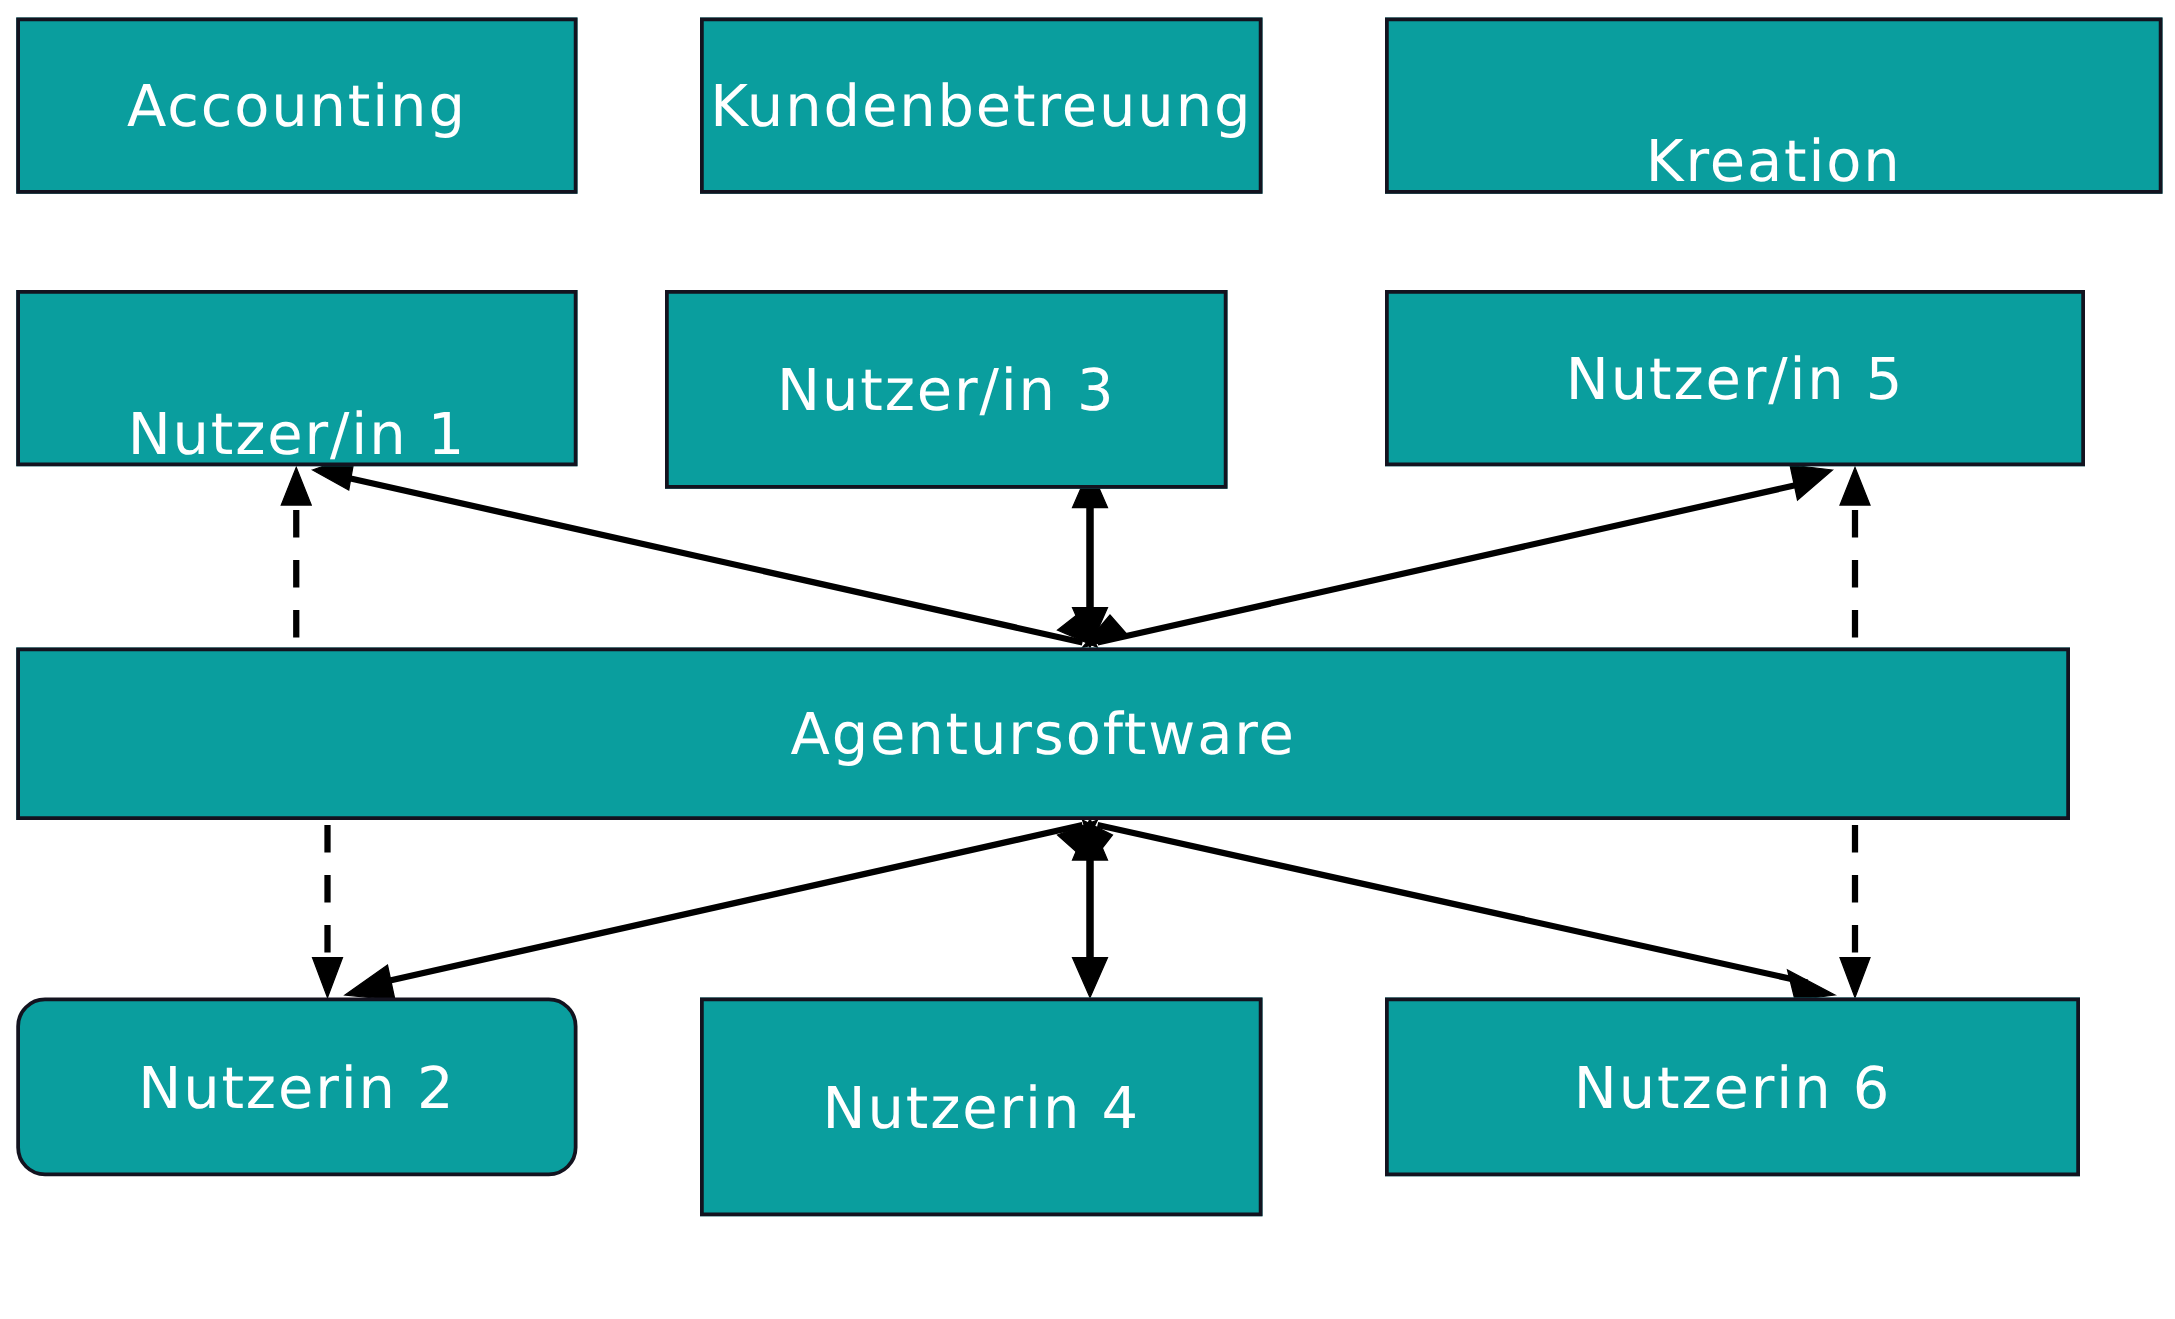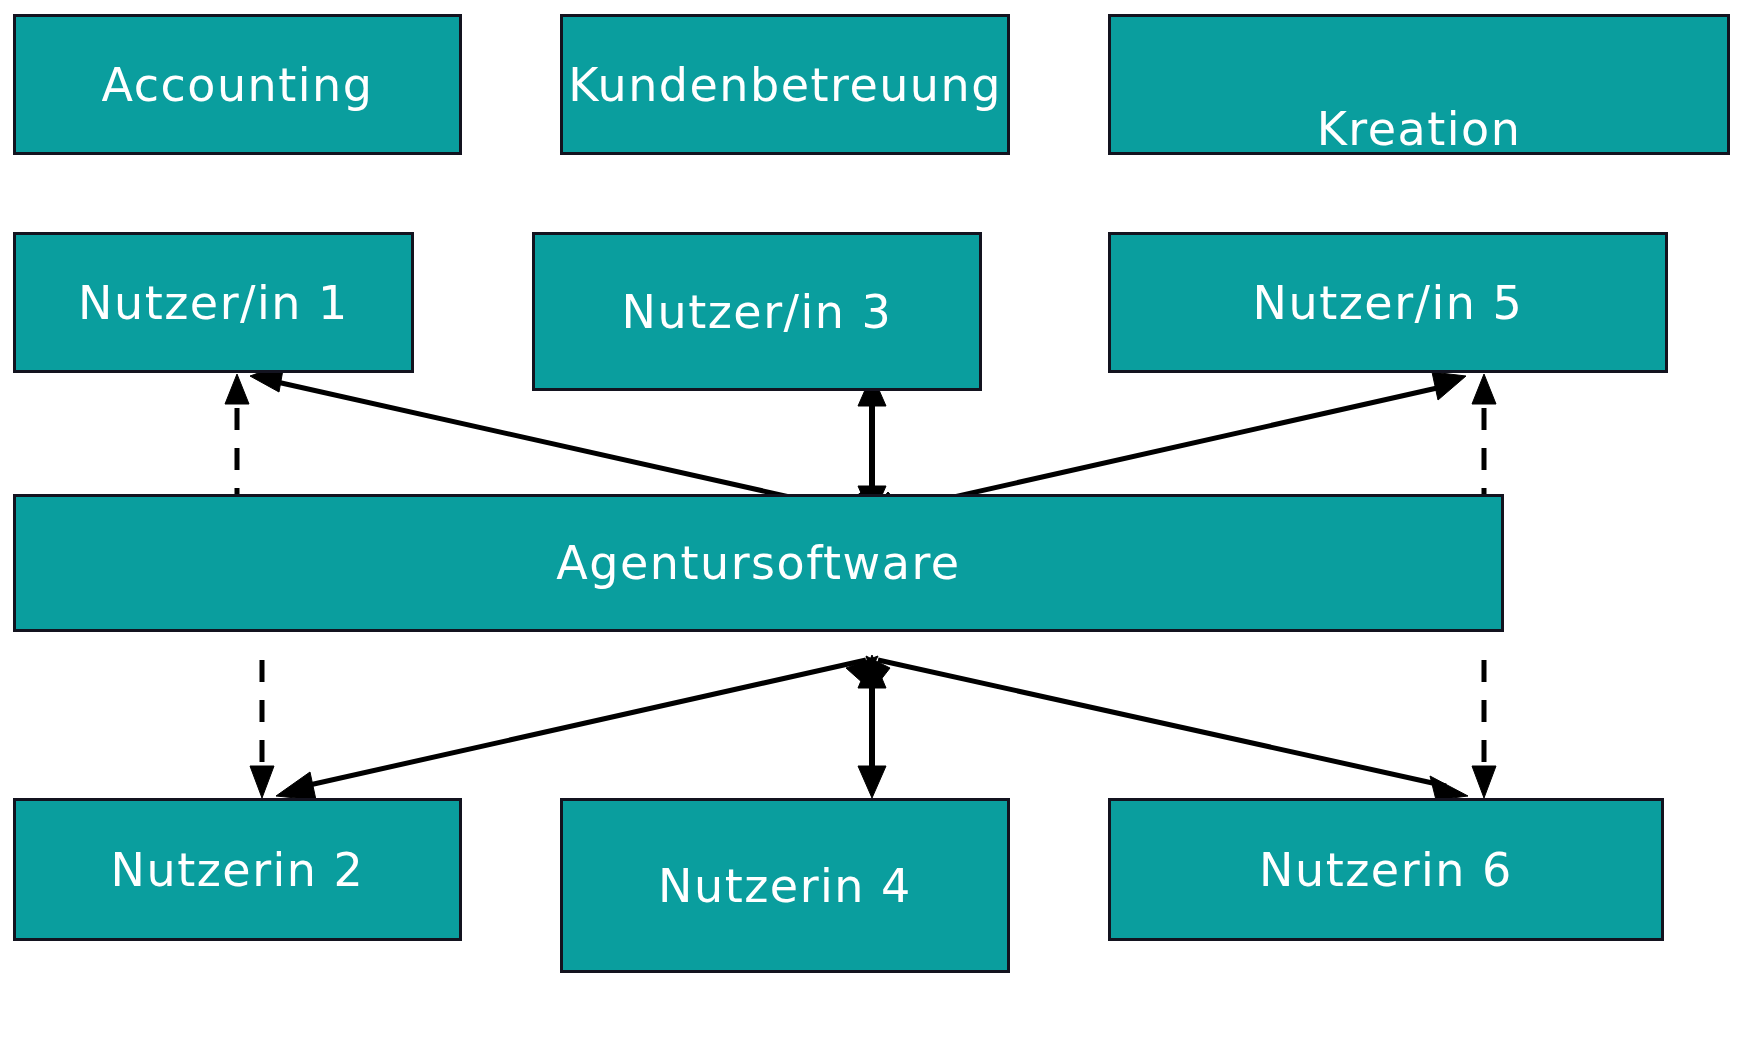--- a/index.html
+++ b/index.html
@@ -129,37 +129,37 @@
   </div>
 
   <div class="node" style="left:560px; top:14px; width:450px; height:141px;">
     <span class="node-label">Kundenbetreuung</span>
   </div>
 
   <div class="node" style="left:1108px; top:14px; width:622px; height:141px;align-items:flex-end;">
     <span class="node-label">Kreation</span>
   </div>
 
-  <div class="node" style="left:13px; top:232px; width:401px; height:141px;">
+  <div class="node" style="left:13px; top:232px; width:449px; height:141px;align-items:flex-end;">
     <span class="node-label">Nutzer/in 1</span>
   </div>
 
   <div class="node" style="left:532px; top:232px; width:450px; height:159px;">
     <span class="node-label">Nutzer/in 3</span>
   </div>
 
   <div class="node" style="left:1108px; top:232px; width:560px; height:141px;">
     <span class="node-label">Nutzer/in 5</span>
   </div>
 
-  <div class="node wide" style="left:13px; top:494px; width:1491px; height:138px;">
+  <div class="node wide" style="left:13px; top:518px; width:1643px; height:138px;">
     <span class="node-label">Agentursoftware</span>
   </div>
 
-  <div class="node" style="left:13px; top:798px; width:449px; height:143px;">
+  <div class="node" style="left:13px; top:798px; width:449px; height:143px;border-radius:23px;">
     <span class="node-label">Nutzerin 2</span>
   </div>
 
   <div class="node" style="left:560px; top:798px; width:450px; height:175px;">
     <span class="node-label">Nutzerin 4</span>
   </div>
 
   <div class="node" style="left:1108px; top:798px; width:556px; height:143px;">
     <span class="node-label">Nutzerin 6</span>
   </div>

